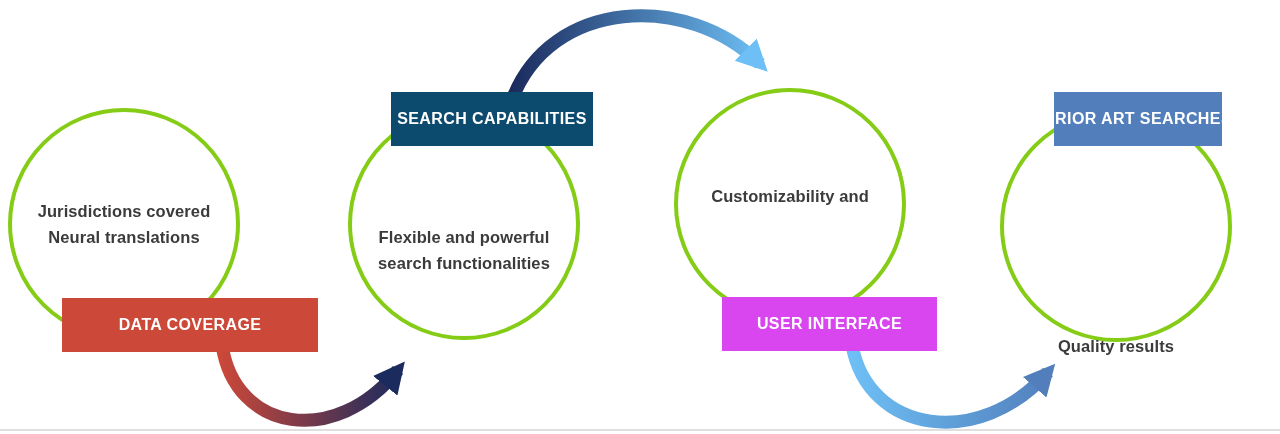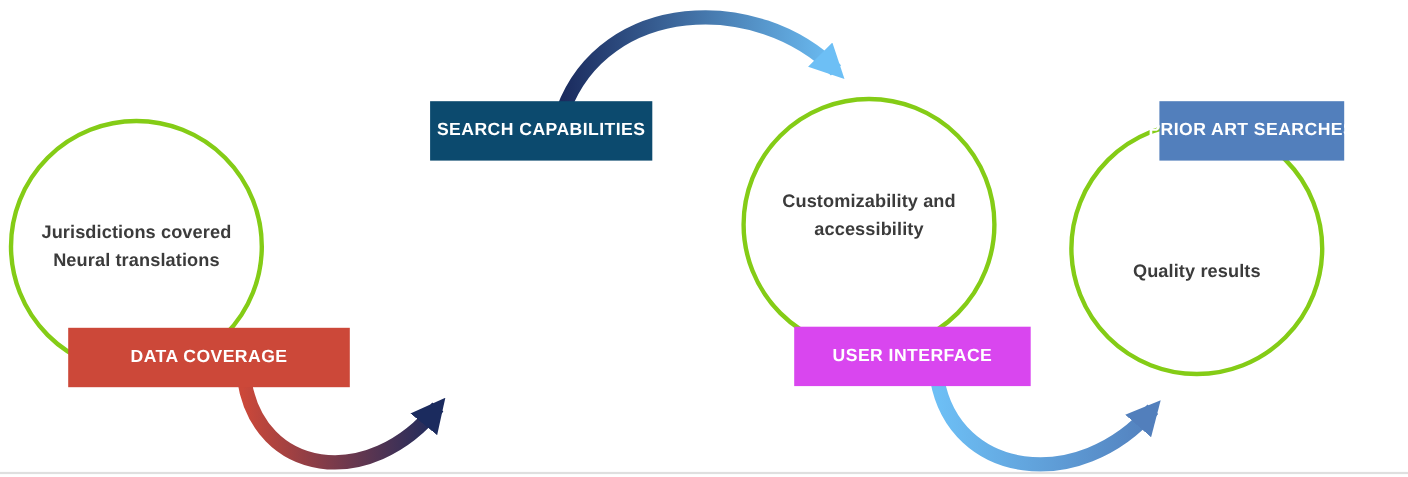--- a/index.html
+++ b/index.html
@@ -31,21 +31,21 @@
     text-align: center;
     color: #3b3b3b;
     font-size: 16.5px;
     line-height: 26px;
     font-weight: 600;
     letter-spacing: 0.1px;
   }
   .c1 { left: 8px;    top: 108px; }
   .c2 { left: 348px;  top: 108px; }
   .c3 { left: 674px;  top: 88px; }
-  .c4 { left: 972px; top: 110px; }
+  .c4 { left: 1000px; top: 110px; align-items: flex-end; }
   .c2 .txt { transform: translateY(26px); }
   .c3 .txt { transform: translateY(-8px); }
   .c4 .txt { transform: translateY(21px); }
 
   .arrows {
     position: absolute;
     left: 0; top: 0;
     width: 1280px;
     height: 434px;
     pointer-events: none;
@@ -83,25 +83,30 @@
 
 <div class="canvas">
 
   <div class="circle c1">
     <div class="txt">
       <div>Jurisdictions covered</div>
       <div>Neural translations</div>
     </div>
   </div>
 
+  <div class="circle c2">
+    <div class="txt">
+      <div>Flexible and powerful</div>
+      <div>search functionalities</div>
+    </div>
+  </div>
 
   <div class="circle c3">
     <div class="txt">
       <div>Customizability and</div>
-      <div>accessibility</div>
     </div>
   </div>
 
   <div class="circle c4">
     <div class="txt">
       <div>Quality results</div>
     </div>
   </div>
 
   <svg class="arrows" viewBox="0 0 1280 434" xmlns="http://www.w3.org/2000/svg">

